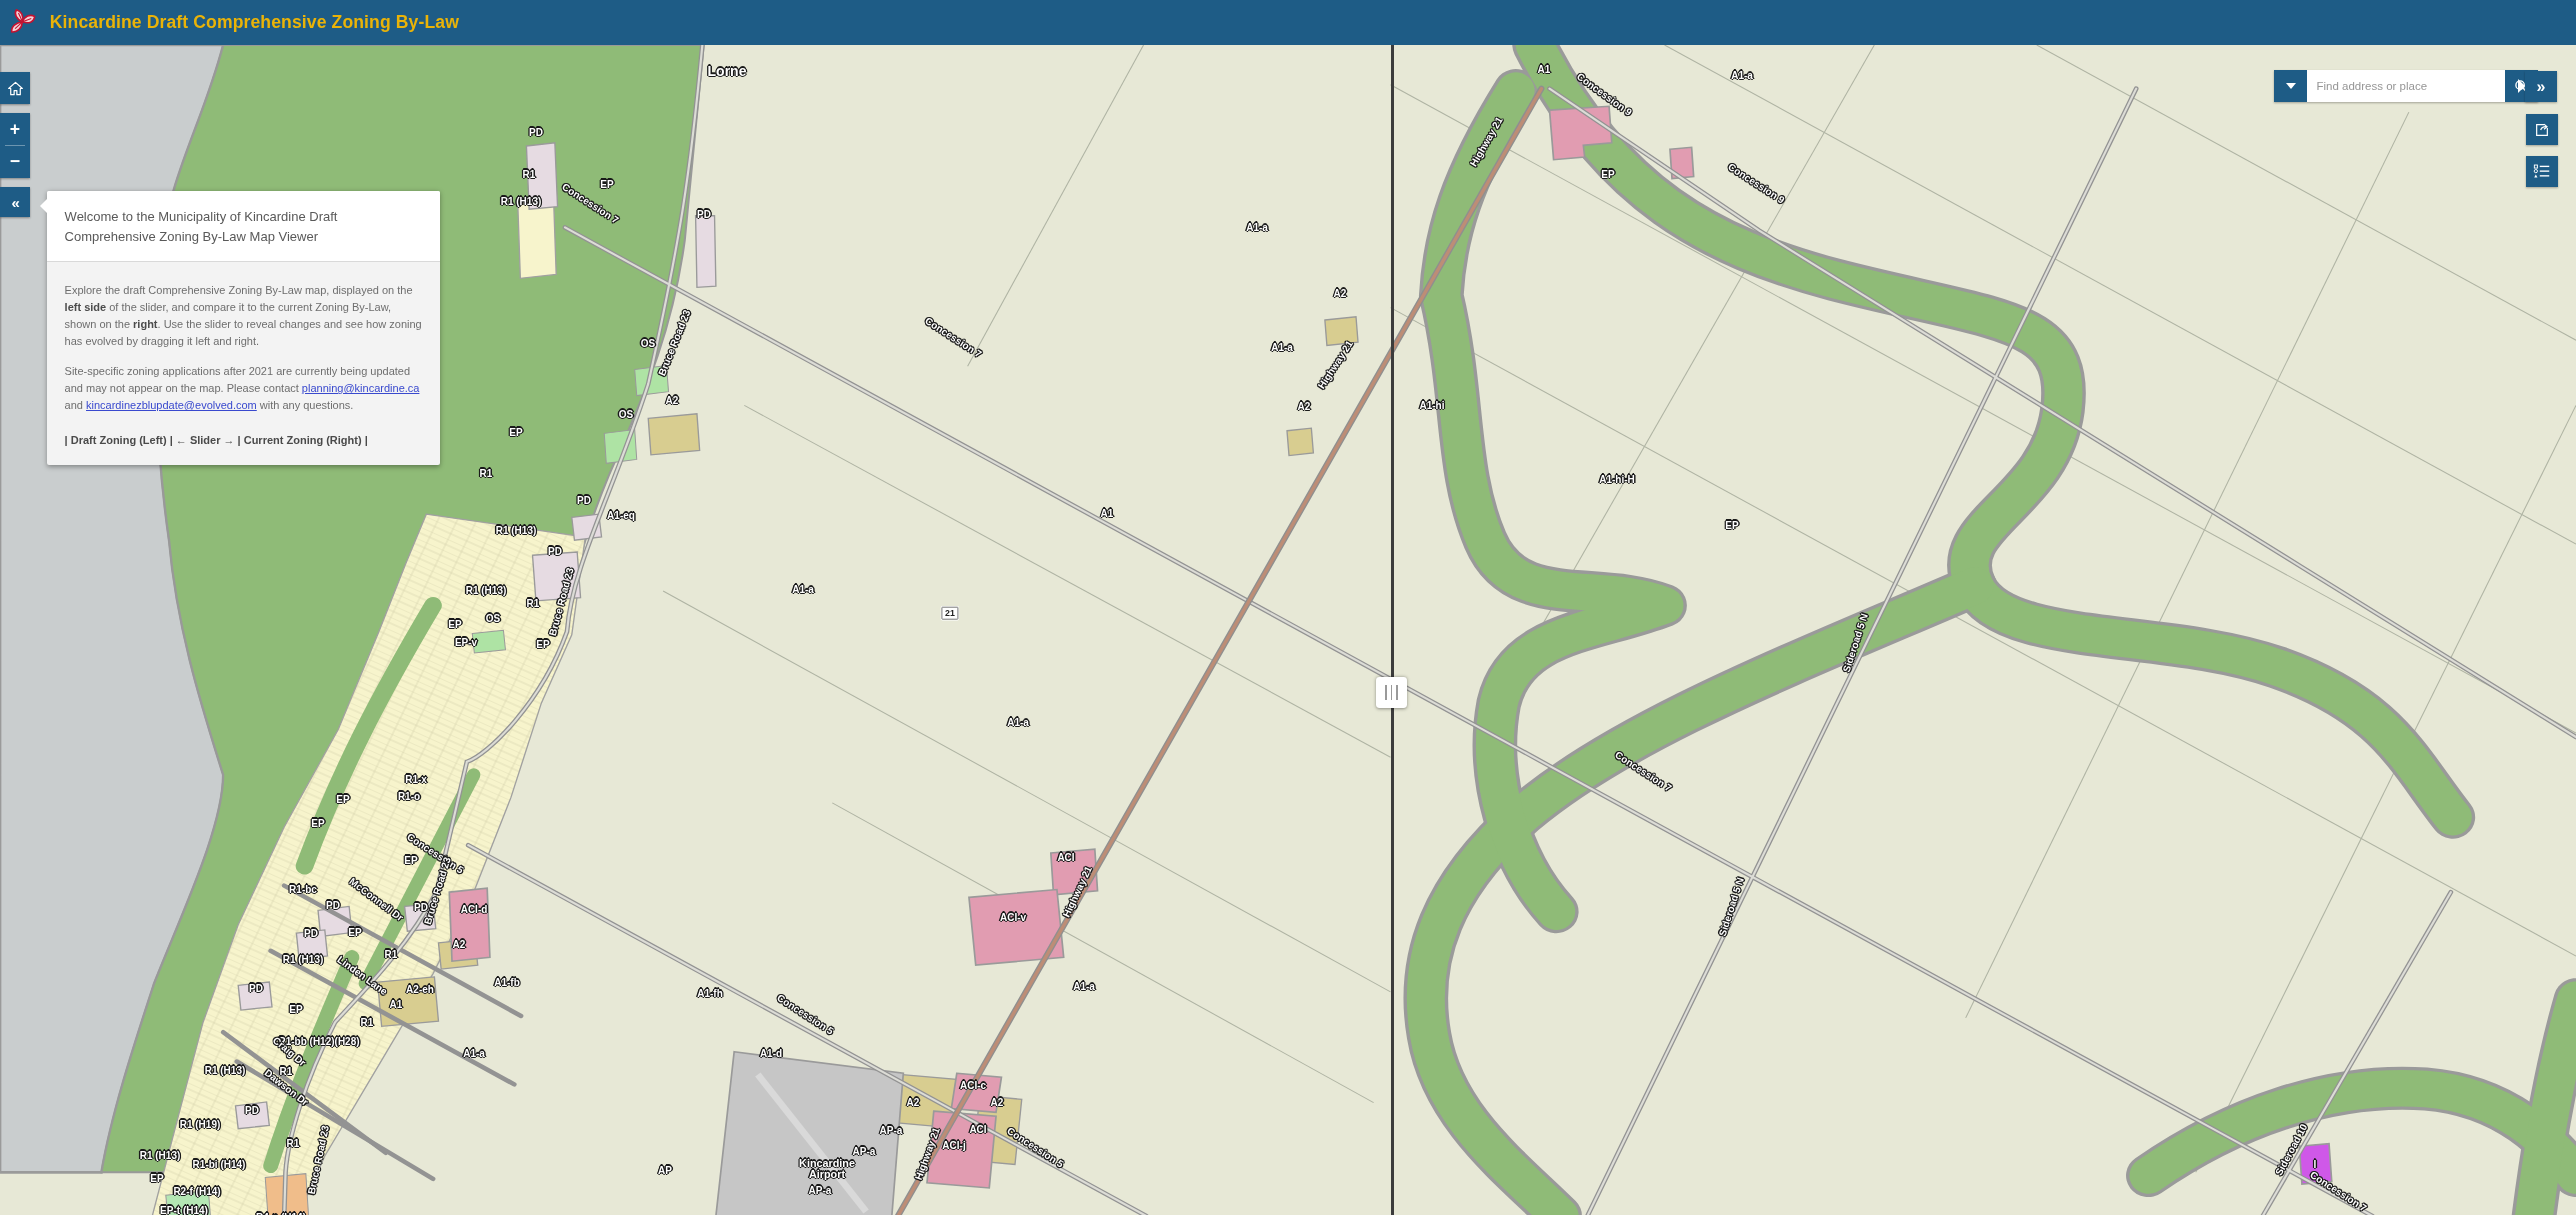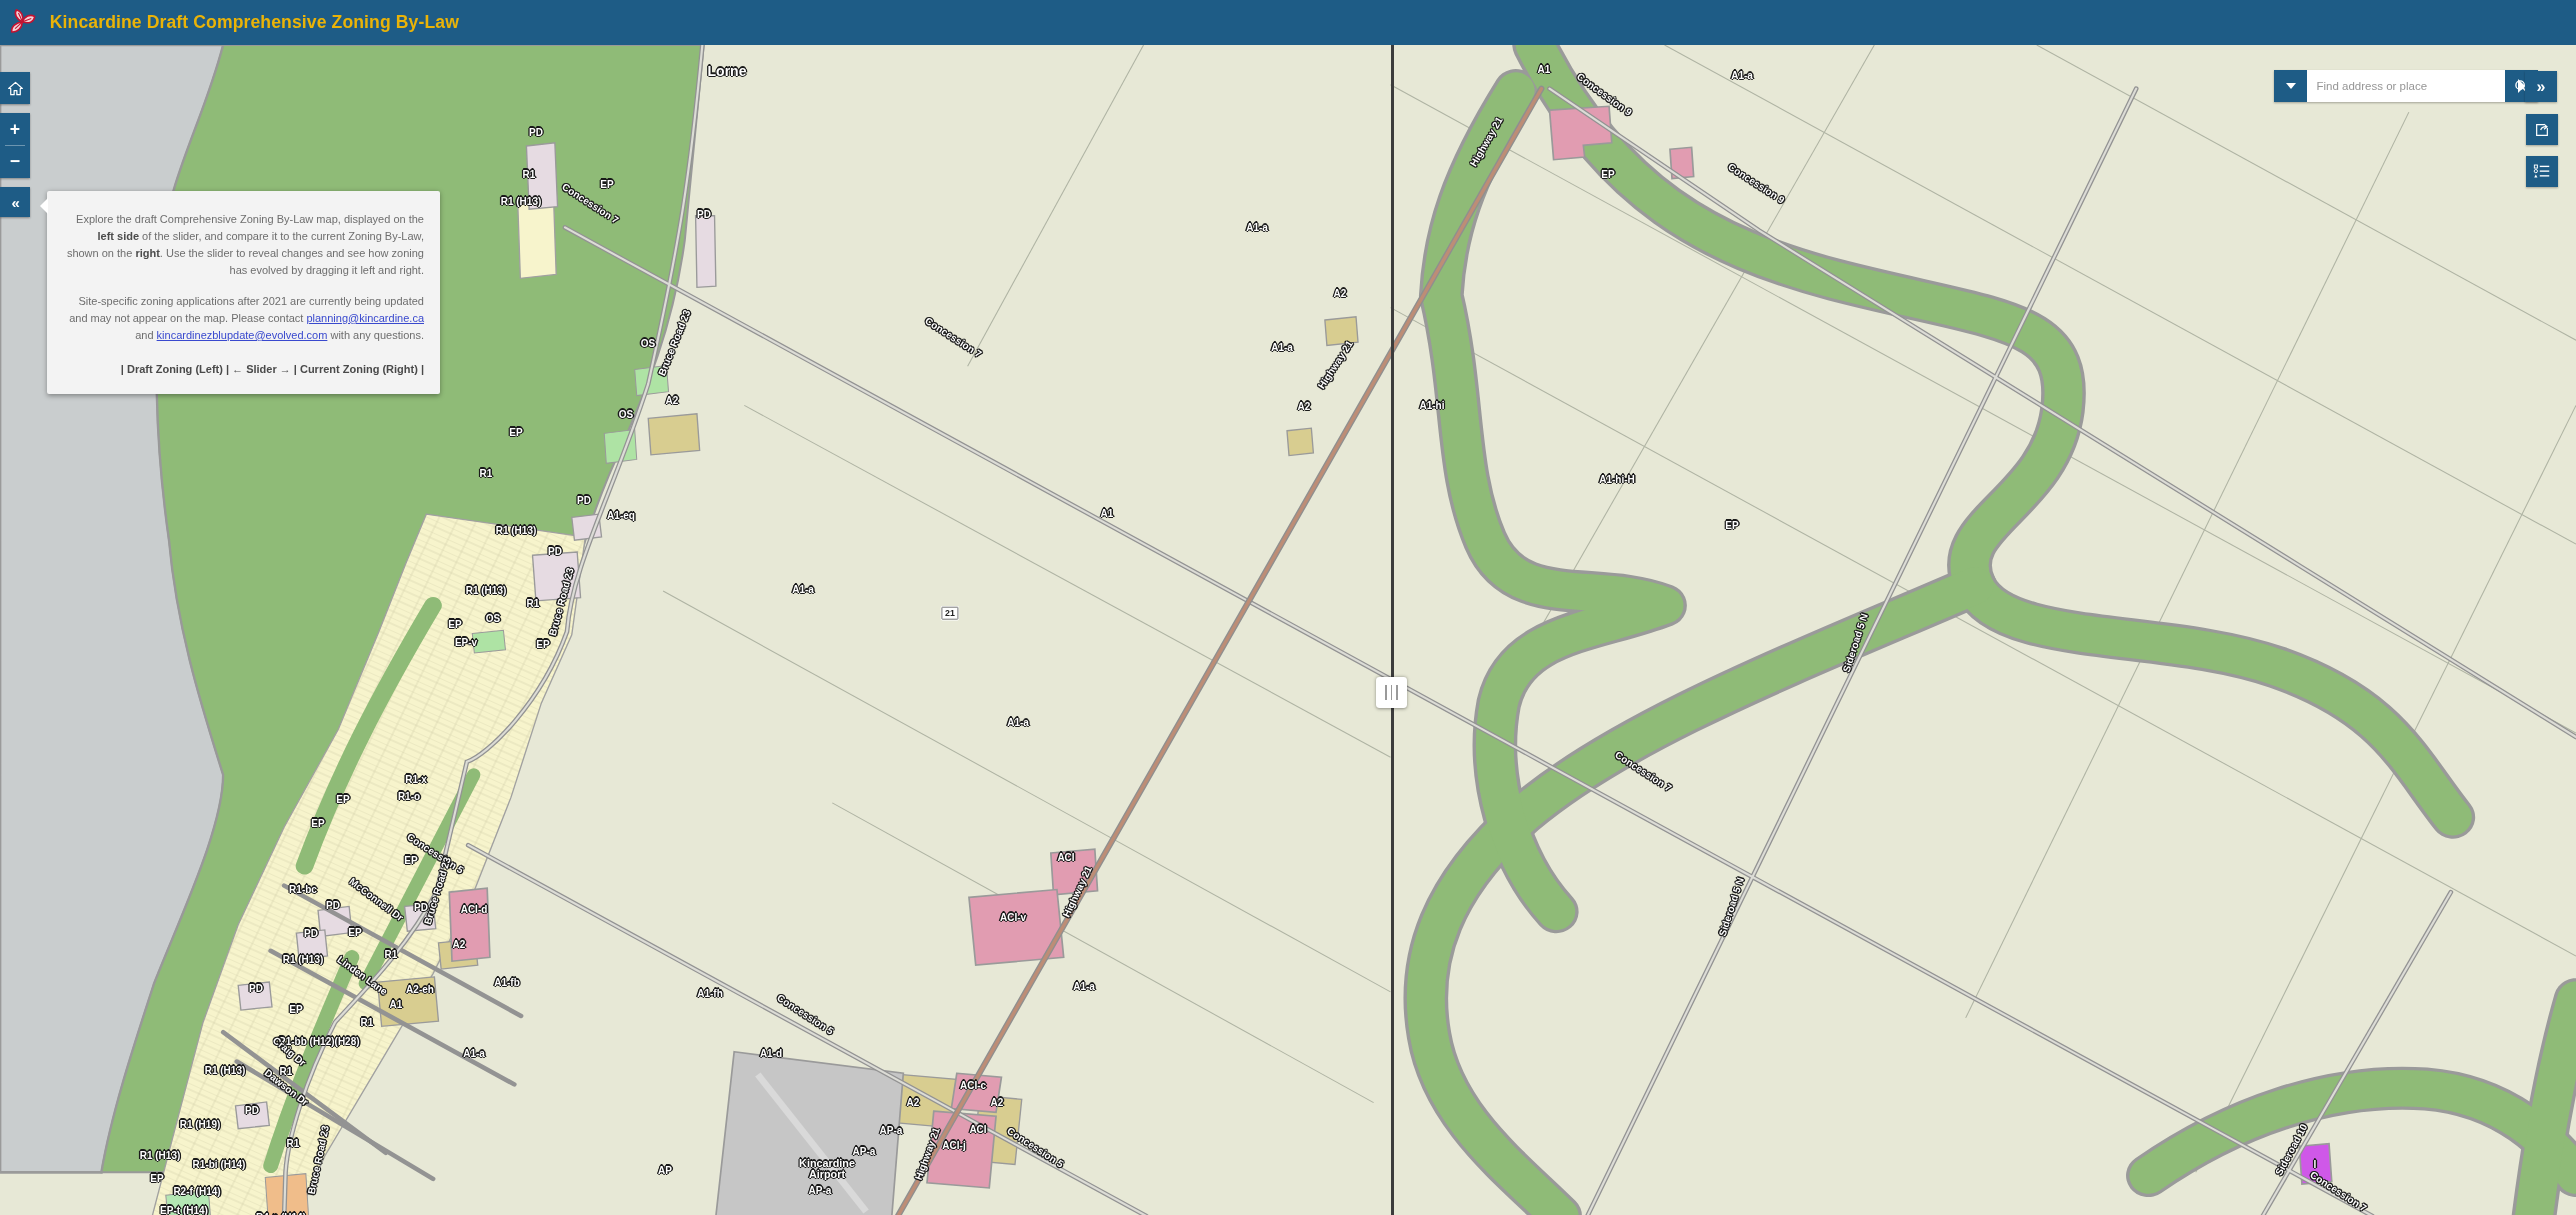--- a/index.html
+++ b/index.html
@@ -56,21 +56,21 @@
   .sq-legend{left:2526px;top:156px;}
   .notch{position:absolute;left:2518px;top:79px;width:0;height:0;z-index:31;
          border-top:7.4px solid transparent;border-bottom:7.4px solid transparent;border-left:7.4px solid #ffffff;}
   
   .panel{position:absolute;left:47px;top:191px;width:393px;z-index:35;background:#f3f3f3;
          box-shadow:0 1.4px 5.4px rgba(0,0,0,.35);border-radius:2px;}
   .panel-tail{position:absolute;left:-7.4px;top:6.8px;width:0;height:0;
               border-top:8px solid transparent;border-bottom:8px solid transparent;border-right:8px solid #ffffff;}
   .panel-head{background:#ffffff;border-bottom:0.7px solid #d9d9d9;border-radius:2px 2px 0 0;padding:16px 17.6px 13.5px 17.6px;}
   .panel-head h1{margin:0;font-size:13px;line-height:20px;font-weight:normal;color:#595959;}
-  .panel-body{padding:6.8px 16px 16px 17.6px;font-size:11px;line-height:17px;color:#6e6e6e;text-align:right;}
+  .panel-body{padding:6.8px 16px 16px 17.6px;font-size:11px;line-height:17px;color:#6e6e6e;}
   .panel-body p{margin:13.5px 0 0 0;}
   .seg-b{font-weight:bold;color:#4c4c4c;}
   .seg-link{color:#3949ce;text-decoration:underline;cursor:pointer;}
   .panel-footer{margin-top:17.6px;font-weight:bold;color:#4a4a4a;}
 </style>
 </head>
 <body>
 
 <div class="hdr">
   <svg class="hdr-logo" viewBox="0 0 46 46">
@@ -379,19 +379,22 @@
         <path d="M10 19 H24"></path>
     </g>
     <rect x="2" y="3" width="4.5" height="4.5" fill="none" stroke="#ffffff" stroke-width="1.4"></rect>
     <circle cx="4.2" cy="12" r="2.4" fill="none" stroke="#ffffff" stroke-width="1.4"></circle>
     <path d="M4.2 17 L6.6 21.5 L1.8 21.5 Z" fill="#ffffff"></path>
   </svg>
 </div>
 
 <div class="panel">
   <span class="panel-tail"></span>
+  <div class="panel-head">
+    <h1>Welcome to the Municipality of Kincardine Draft Comprehensive Zoning By-Law Map Viewer</h1>
+  </div>
   <div class="panel-body">
     <p><span>Explore the draft Comprehensive Zoning By-Law map, displayed on the </span><span class="seg-b">left side</span><span> of the slider, and compare it to the current Zoning By-Law, shown on the </span><span class="seg-b">right</span><span>. Use the slider to reveal changes and see how zoning has evolved by dragging it left and right.</span></p>
     <p><span>Site-specific zoning applications after 2021 are currently being updated and may not appear on the map. Please contact </span><span class="seg-link">planning@kincardine.ca</span><span> and </span><span class="seg-link">kincardinezblupdate@evolved.com</span><span> with any questions.</span></p>
     <div class="panel-footer">| Draft Zoning (Left) | ← Slider → | Current Zoning (Right) |</div>
   </div>
 </div>
 
 
 </body></html>

